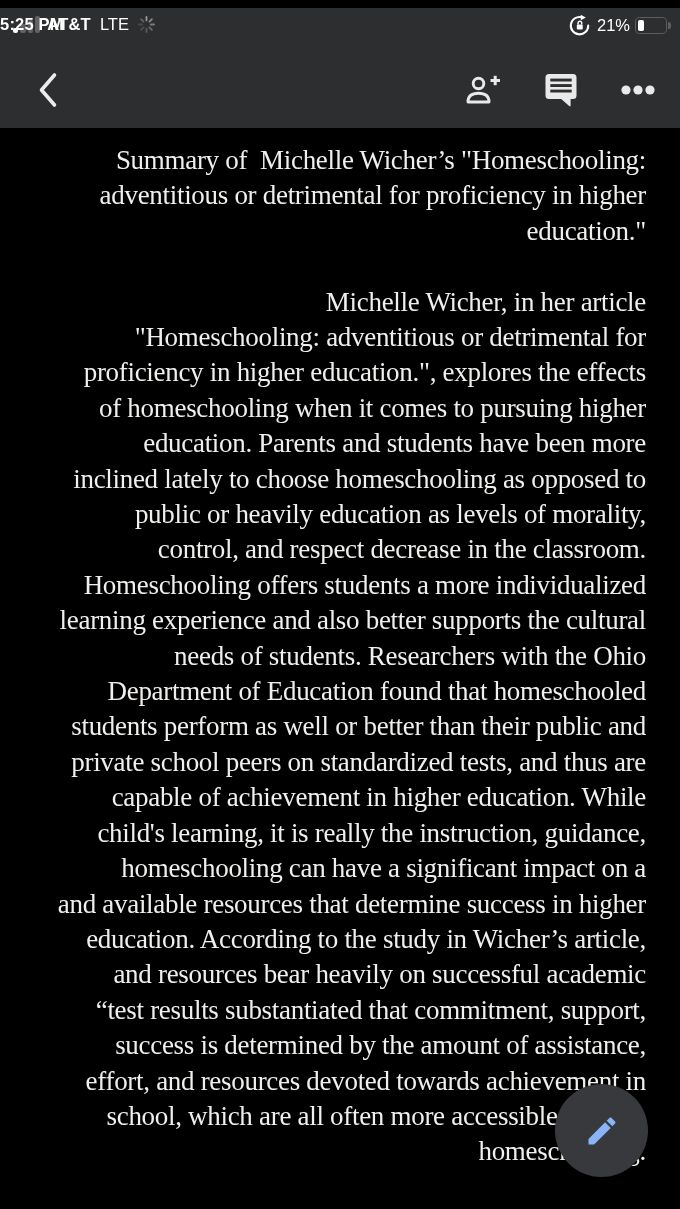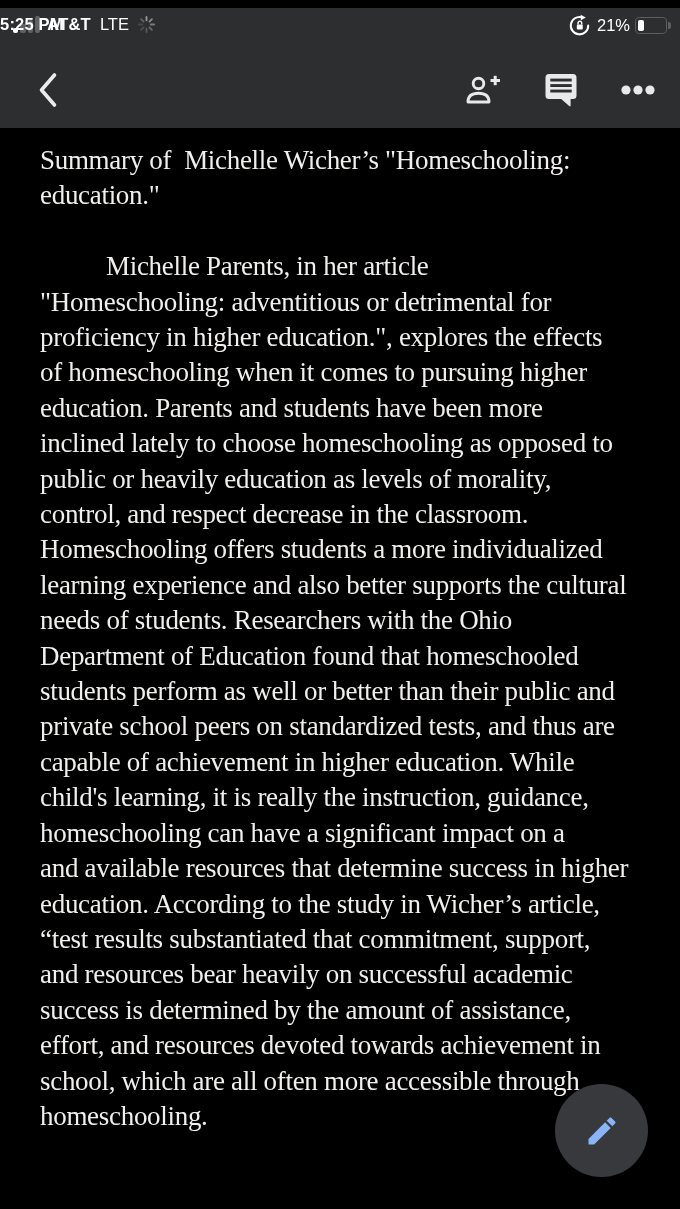--- a/index.html
+++ b/index.html
@@ -41,21 +41,21 @@
   .icon-btn{display:flex;align-items:center;justify-content:center;cursor:pointer;}
   
   .clipped-date{
     position:absolute;left:40px;bottom:0;height:12px;overflow:hidden;
     font-family:"Liberation Serif","DejaVu Serif",serif;font-size:27px;line-height:35.4px;
     color:#97979b;white-space:pre;
   }
   
   .doc{
     position:absolute;top:128px;left:0;width:680px;bottom:0;background:#000;
-    padding:15px 18px 0 40px;box-sizing:border-box;
+    padding:15px 34px 0 40px;box-sizing:border-box;text-align:right;
   }
   .doc-line{
     font-family:"Liberation Serif","DejaVu Serif",serif;
     font-size:27px;line-height:35.4px;letter-spacing:-0.3px;
     color:#f0efed;white-space:pre;
   }
   .doc-line.indent{padding-left:66px;}
   .doc-line.blank{height:35.4px;}
   
   .fab{
@@ -156,45 +156,46 @@
     </div>
 
     <div class="clipped-date">
       
     </div>
   </div>
 
   <div class="doc">
     <div>
         <div class="doc-line">Summary of  Michelle Wicher’s "Homeschooling:</div>
+        <div class="doc-line">adventitious or detrimental for proficiency in higher</div>
         <div class="doc-line">education."</div>
       </div>
     <div class="doc-line blank"></div>
     <div>
-        <div class="doc-line indent">Michelle Parents, in her article</div>
+        <div class="doc-line indent">Michelle Wicher, in her article</div>
         <div class="doc-line">"Homeschooling: adventitious or detrimental for</div>
         <div class="doc-line">proficiency in higher education.", explores the effects</div>
         <div class="doc-line">of homeschooling when it comes to pursuing higher</div>
         <div class="doc-line">education. Parents and students have been more</div>
         <div class="doc-line">inclined lately to choose homeschooling as opposed to</div>
         <div class="doc-line">public or heavily education as levels of morality,</div>
         <div class="doc-line">control, and respect decrease in the classroom.</div>
         <div class="doc-line">Homeschooling offers students a more individualized</div>
         <div class="doc-line">learning experience and also better supports the cultural</div>
         <div class="doc-line">needs of students. Researchers with the Ohio</div>
         <div class="doc-line">Department of Education found that homeschooled</div>
         <div class="doc-line">students perform as well or better than their public and</div>
         <div class="doc-line">private school peers on standardized tests, and thus are</div>
         <div class="doc-line">capable of achievement in higher education. While</div>
         <div class="doc-line">child's learning, it is really the instruction, guidance,</div>
         <div class="doc-line">homeschooling can have a significant impact on a</div>
         <div class="doc-line">and available resources that determine success in higher</div>
         <div class="doc-line">education. According to the study in Wicher’s article,</div>
+        <div class="doc-line">and resources bear heavily on successful academic</div>
         <div class="doc-line">“test results substantiated that commitment, support,</div>
-        <div class="doc-line">and resources bear heavily on successful academic</div>
         <div class="doc-line">success is determined by the amount of assistance,</div>
         <div class="doc-line">effort, and resources devoted towards achievement in</div>
         <div class="doc-line">school, which are all often more accessible through</div>
         <div class="doc-line">homeschooling.</div>
       </div>
   </div>
 
   <div class="fab">
     <svg width="36" height="36" viewBox="0 0 24 24">
       <path d="M3 17.25V21h3.75L17.81 9.94l-3.75-3.75L3 17.25zM20.71 7.04c.39-.39.39-1.02 0-1.41l-2.34-2.34c-.39-.39-1.02-.39-1.41 0l-1.83 1.83 3.75 3.75 1.83-1.83z" fill="#8ab4f8"></path>

